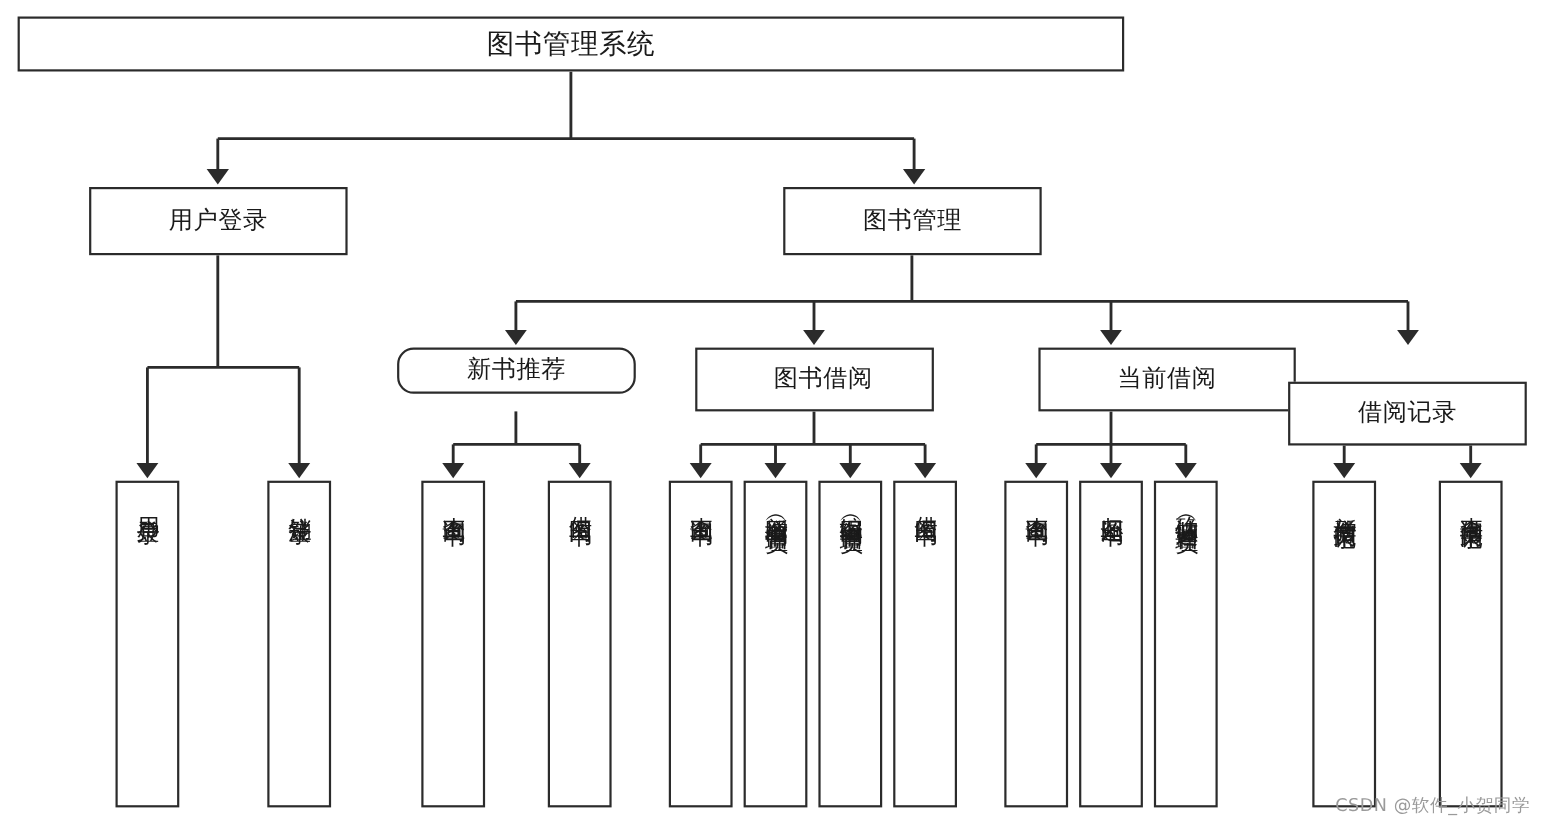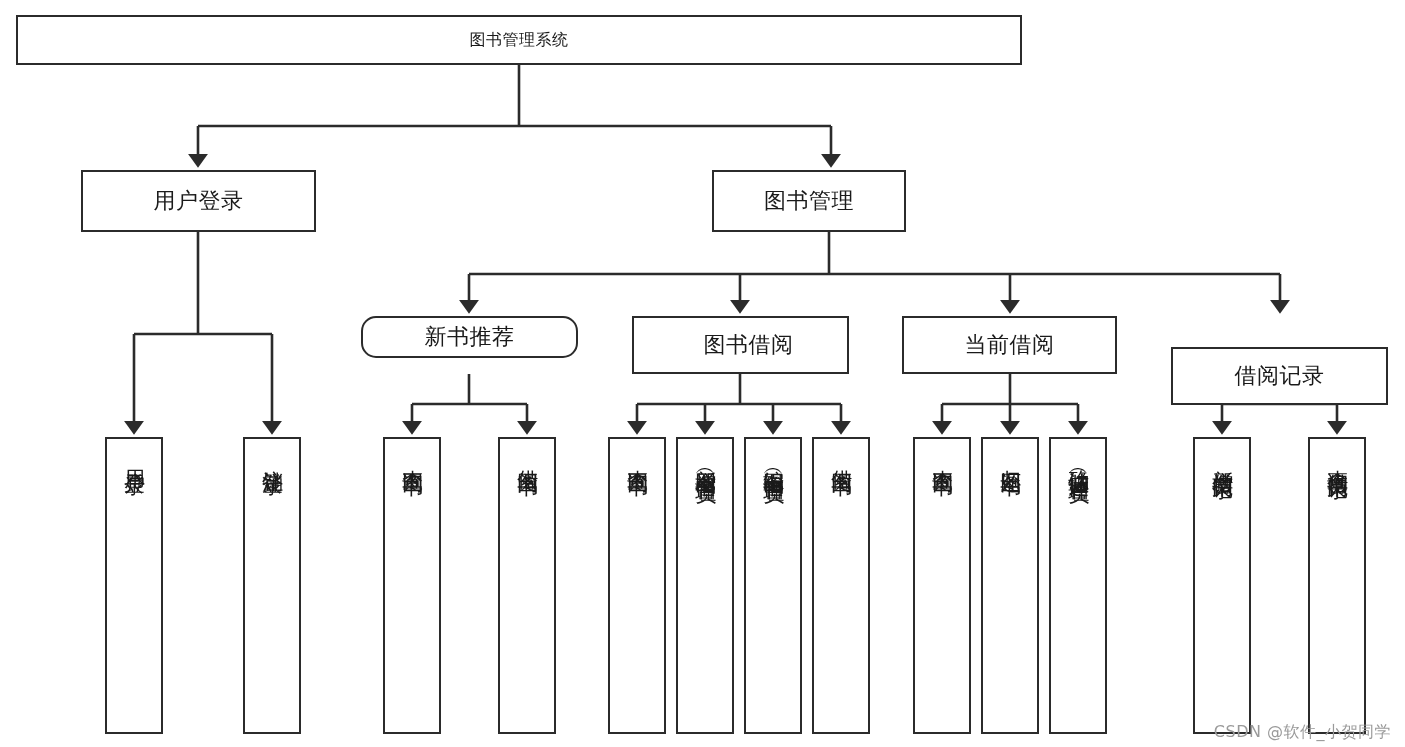--- a/index.html
+++ b/index.html
@@ -41,21 +41,21 @@
     text-align: center;
     line-height: 1.15;
     white-space: nowrap;
   }
   
   .node.horiz .node-label {
     font-size: 22px;
     letter-spacing: 0.5px;
   }
   .node.root .node-label {
-    font-size: 16px;
+    font-size: 25px;
   }
   
   .node.leaf {
     align-items: flex-start;
     justify-content: center;
     padding-top: 14px;
   }
   .node.leaf .node-label {
     writing-mode: vertical-rl;
     text-orientation: upright;
@@ -134,31 +134,31 @@
     </g>
   </svg>
 
   <div class="node horiz root" style="left:16px; top:15px; width:1006px; height:50px;">
     <span class="node-label">图书管理系统</span>
   </div>
 
   <div class="node horiz" style="left:81px; top:170px; width:235px; height:62px;">
     <span class="node-label">用户登录</span>
   </div>
-  <div class="node horiz" style="left:712px; top:170px; width:194px; height:62px;">
+  <div class="node horiz" style="left:712px; top:170px; width:235px; height:62px;">
     <span class="node-label">图书管理</span>
   </div>
 
   <div class="node horiz" style="left:361px; top:316px; width:217px; height:42px;border-radius:15px;">
     <span class="node-label">新书推荐</span>
   </div>
   <div class="node horiz" style="left:632px; top:316px; width:217px; height:58px;padding-left:16px;">
     <span class="node-label">图书借阅</span>
   </div>
-  <div class="node horiz" style="left:902px; top:316px; width:215px; height:58px;">
+  <div class="node horiz" style="left:944px; top:316px; width:234px; height:58px;">
     <span class="node-label">当前借阅</span>
   </div>
   <div class="node horiz" style="left:1171px; top:316px; width:217px; height:58px;margin-top:31px;">
     <span class="node-label">借阅记录</span>
   </div>
 
   <div class="node leaf" style="left:105px; top:437px; width:58px; height:297px;">
     <span class="node-label">用户登录</span>
   </div>
   <div class="node leaf" style="left:243px; top:437px; width:58px; height:297px;">

